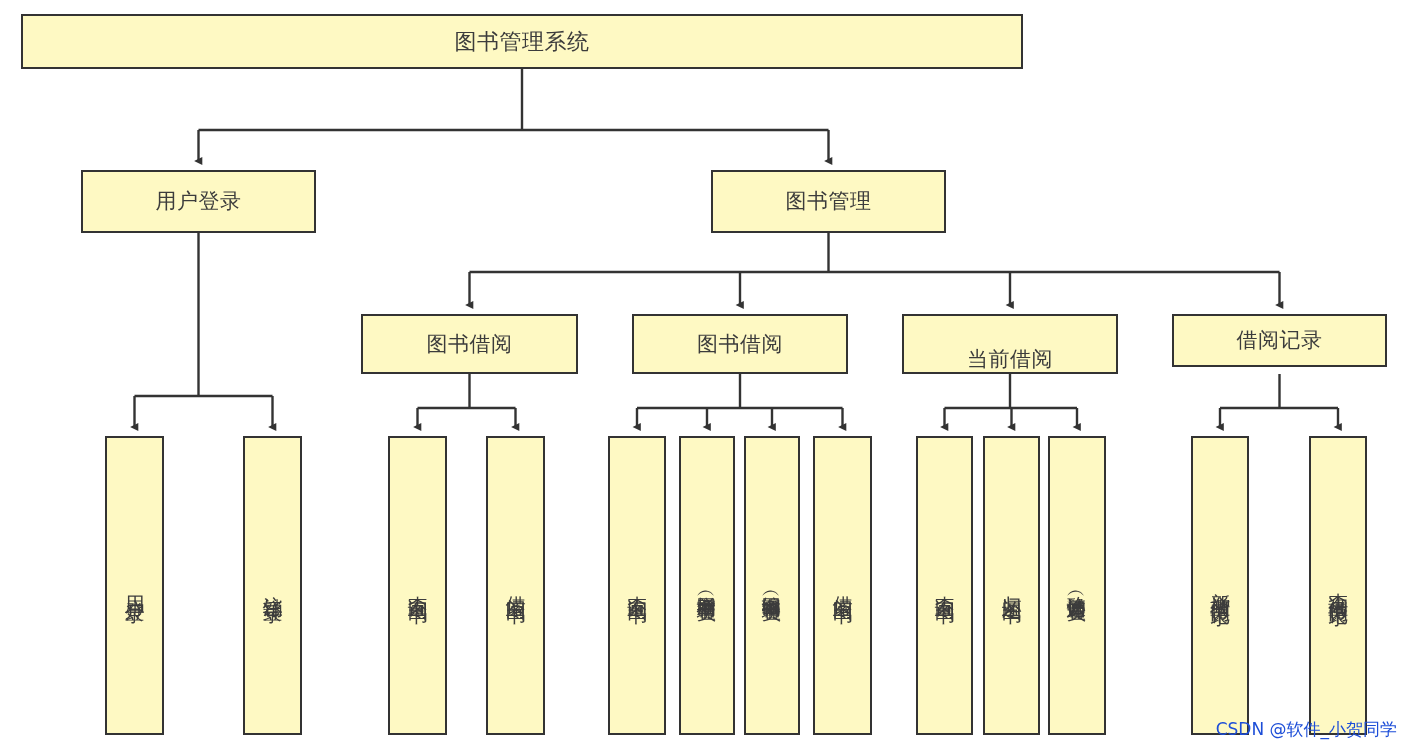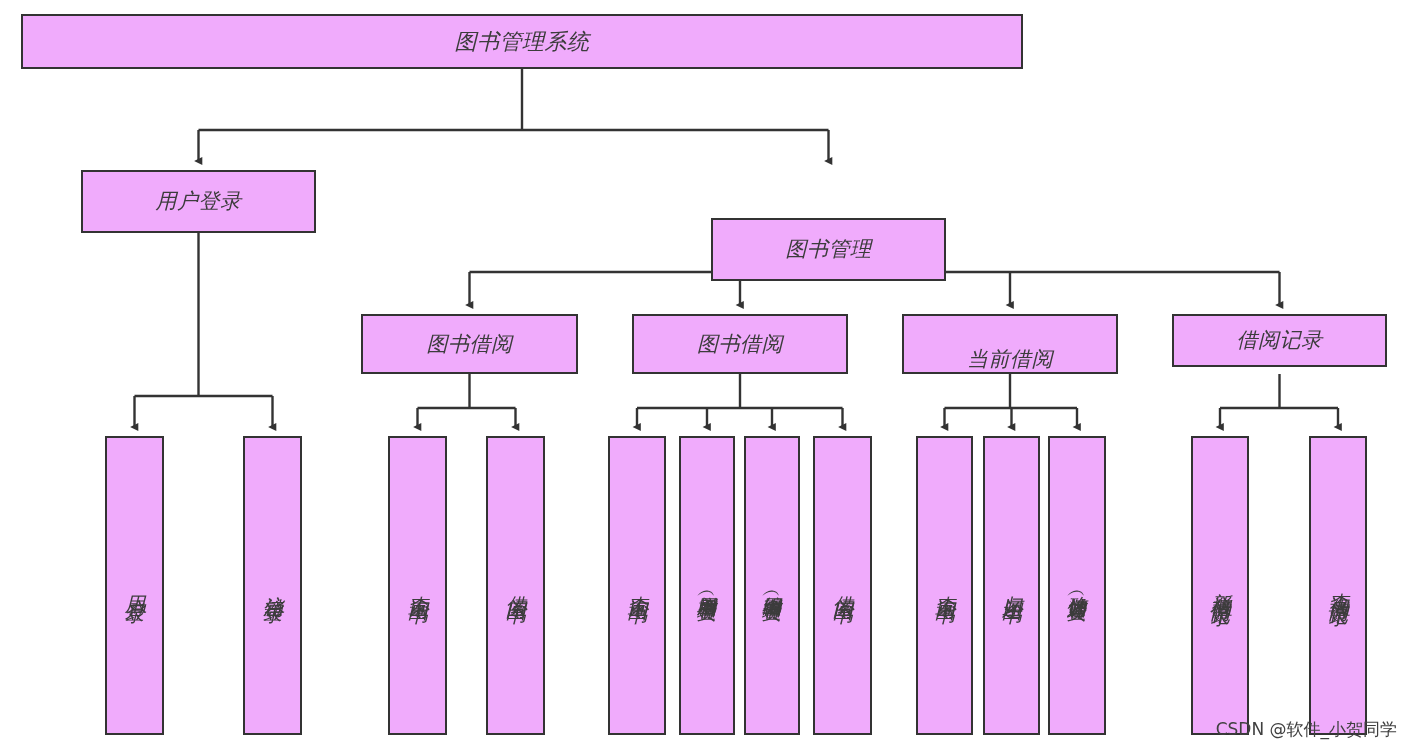--- a/index.html
+++ b/index.html
@@ -22,26 +22,25 @@
     left: 0;
     top: 0;
     width: 1405px;
     height: 747px;
     pointer-events: none;
   }
   .node {
     position: absolute;
     box-sizing: border-box;
     border: 2px solid #333333;
-    background: #f0abfc;
+    background: #fef9c3;
     display: flex;
     align-items: center;
     justify-content: center;
     overflow: hidden;
-    font-style: italic;
   }
   .node .label {
     color: #3c3c3c;
     font-size: 21px;
     line-height: 1.18;
     letter-spacing: 0.5px;
     white-space: nowrap;
     text-align: center;
   }
   .node.vertical .label {
@@ -56,21 +55,21 @@
   }
   .node.tight .label {
     font-size: 19px;
     letter-spacing: 1px;
   }
   #watermark {
     position: absolute;
     right: 8px;
     bottom: 6px;
     font-size: 17px;
-    color: #404040;
+    color: #1d4ed8;
     white-space: nowrap;
     font-family: "DejaVu Sans", "Liberation Sans", sans-serif;
   }
 </style>
 </head>
 <body>
 
 <div id="canvas">
   <svg id="edges" viewBox="0 0 1405 747">
     <defs>
@@ -114,21 +113,21 @@
         <path d="M1338,408 L1338,427" marker-end="url(#arrowhead)"></path>
       </g>
   </svg>
   <div id="nodes">
       <div class="node root" style="left: 21px; top: 14px; width: 1002px; height: 55px;">
         <span class="label">图书管理系统</span>
       </div>
       <div class="node" style="left: 81px; top: 170px; width: 235px; height: 63px;">
         <span class="label">用户登录</span>
       </div>
-      <div class="node" style="left: 711px; top: 170px; width: 235px; height: 63px; margin-top: 48px;">
+      <div class="node" style="left: 711px; top: 170px; width: 235px; height: 63px;">
         <span class="label">图书管理</span>
       </div>
       <div class="node" style="left: 361px; top: 314px; width: 217px; height: 60px;">
         <span class="label">图书借阅</span>
       </div>
       <div class="node" style="left: 632px; top: 314px; width: 216px; height: 60px;">
         <span class="label">图书借阅</span>
       </div>
       <div class="node" style="left: 902px; top: 314px; width: 216px; height: 60px; align-items: flex-end;">
         <span class="label">当前借阅</span>

